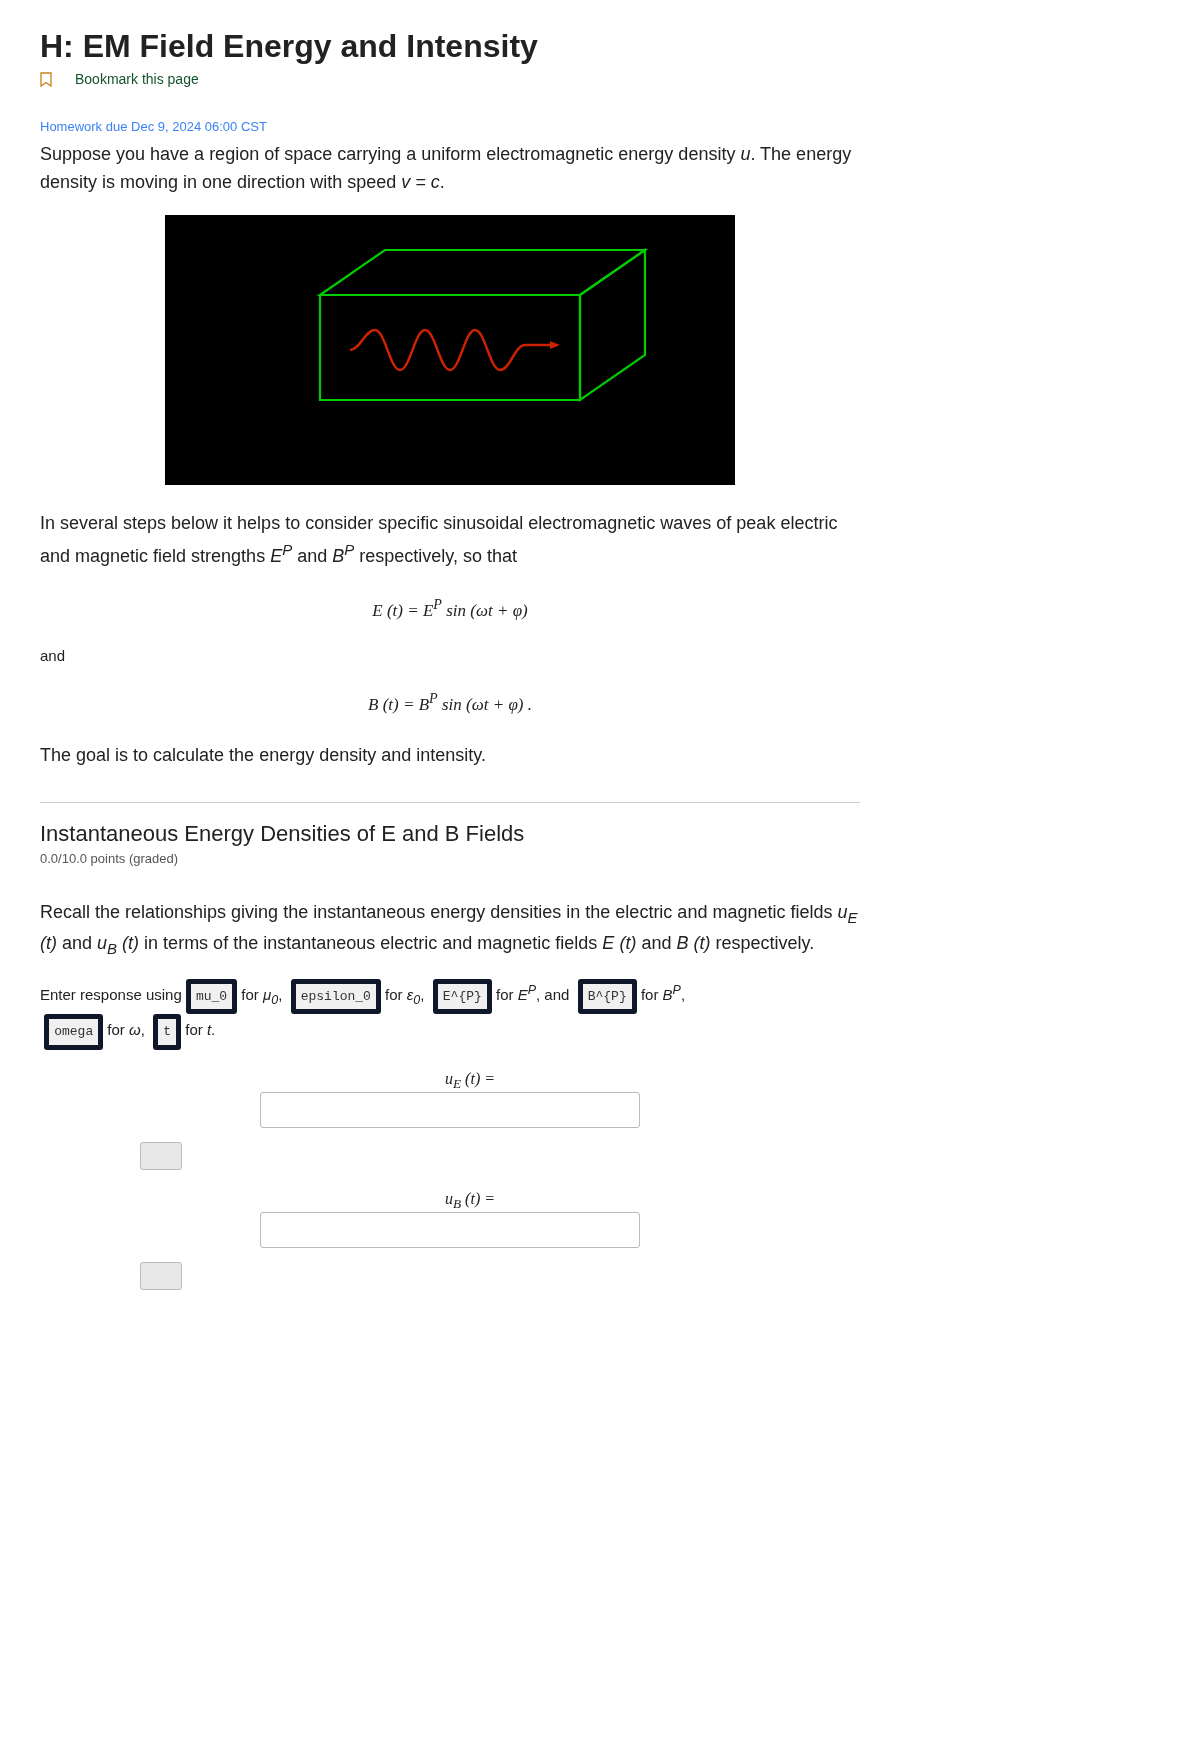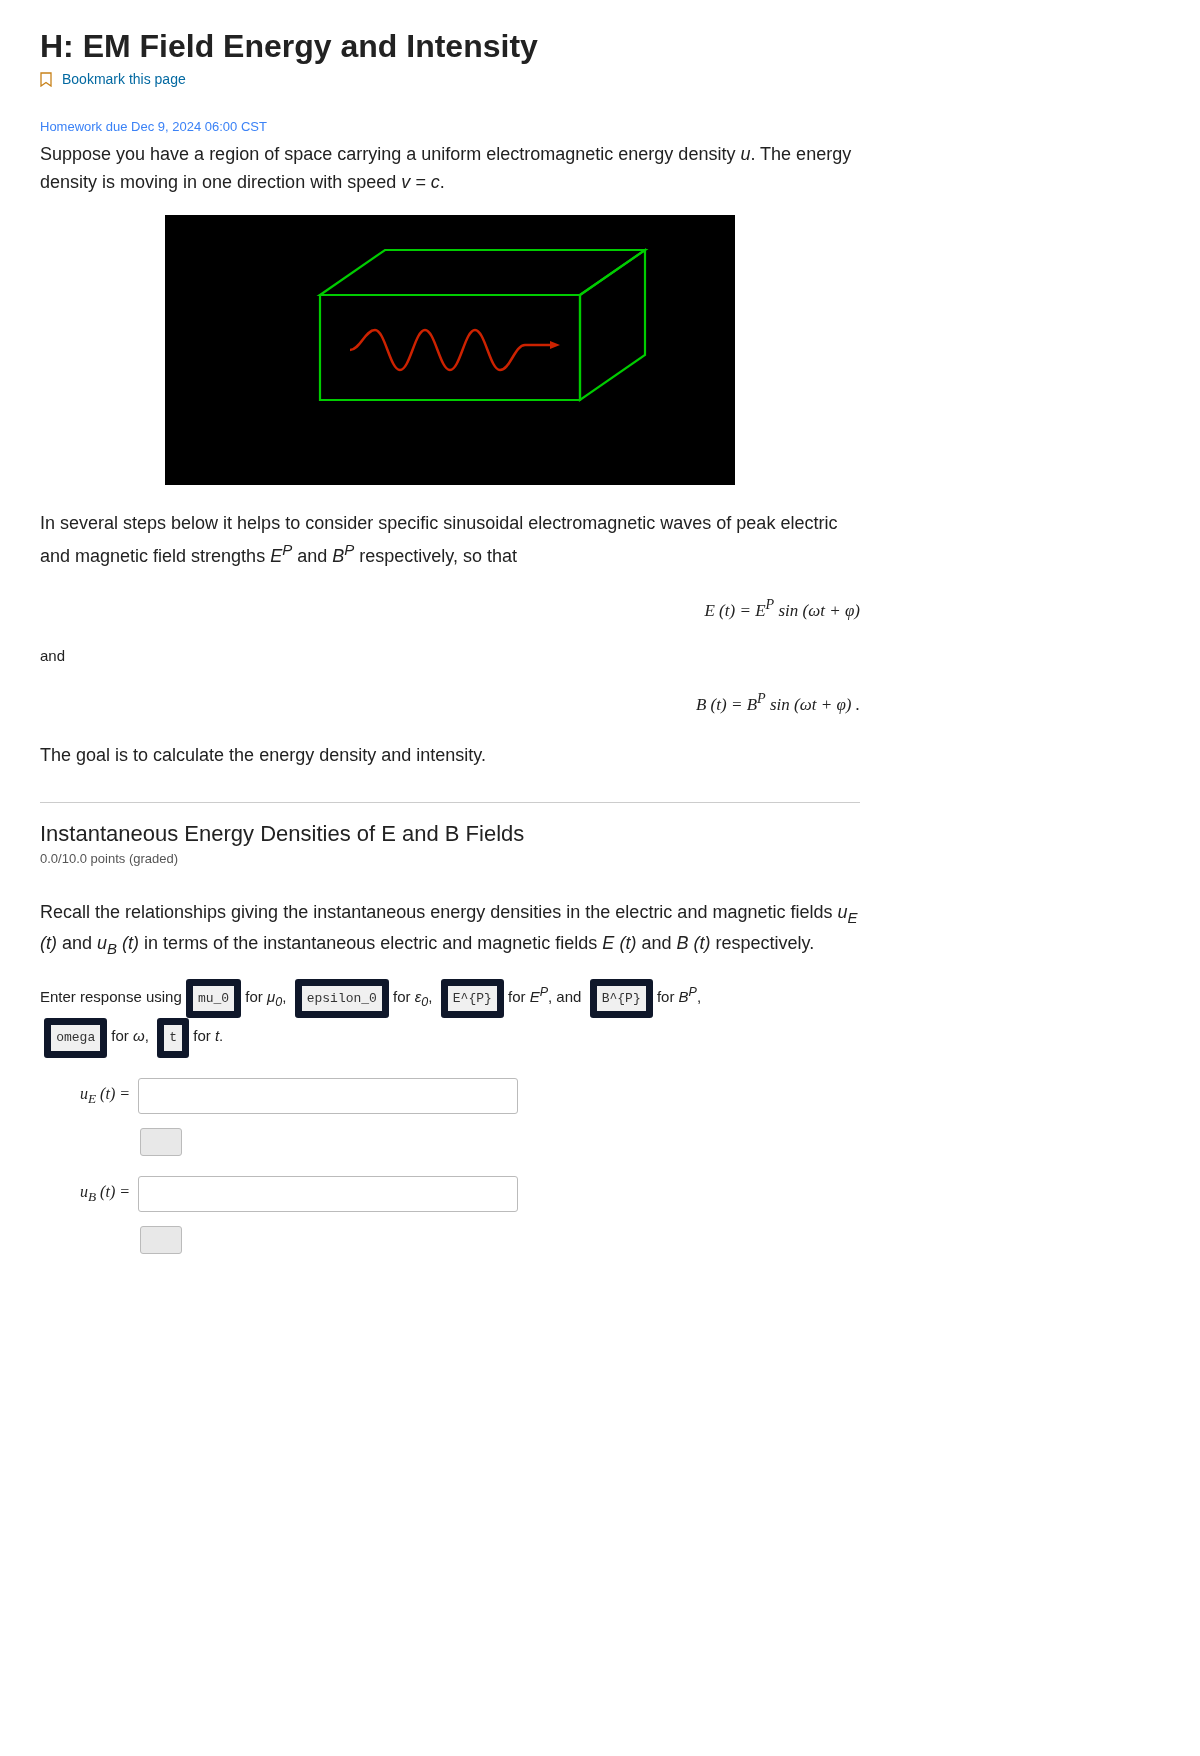--- a/index.html
+++ b/index.html
@@ -11,27 +11,27 @@
       padding: 28px 40px;
       max-width: 900px;
     }
     h1 {
       font-size: 32px;
       font-weight: 700;
       font-family: Arial, sans-serif;
       margin-bottom: 6px;
     }
     .bookmark-link {
-      color: #0369a1;
+      color: #14532d;
       font-family: Arial, sans-serif;
       font-size: 14px;
       text-decoration: none;
       display: inline-flex;
       align-items: center;
-      gap: 10px;
+      gap: 23px;
       cursor: pointer;
     }
     .bookmark-icon {
       display: inline-block;
       width: 12px;
       height: 15px;
     }
     .due-date {
       color: #3b82f6;
       font-family: Arial, sans-serif;
@@ -53,21 +53,21 @@
       display: flex;
       align-items: center;
       justify-content: center;
       position: relative;
     }
     .diagram-svg {
       width: 100%;
       height: 100%;
     }
     .math-block {
-      text-align: right;
+      text-align: center;
       font-style: italic;
       font-size: 17px;
       margin: 26px 0;
     }
     .math-inline {
       font-style: italic;
     }
     .section-divider {
       border: none;
       border-top: 1px solid #ccc;
@@ -87,32 +87,33 @@
     }
     .response-hint {
       font-family: Arial, sans-serif;
       font-size: 15px;
       line-height: 1.8;
       margin-bottom: 20px;
     }
     .code-hint {
       display: inline-block;
       background: #f0f0f0;
-      border: 7px solid #0f172a;
+      border: 5px solid #0f172a;
       border-radius: 3px;
       padding: 1px 5px;
       font-family: 'Courier New', monospace;
       font-size: 13px;
       color: #333;
     }
     .input-row {
       display: flex;
       align-items: center;
-      gap: 8px;
+      gap: 0;
       margin-bottom: 10px;
+      flex-direction: column;
     }
     .input-label {
       font-style: italic;
       font-size: 16px;
       min-width: 90px;
       text-align: right;
     }
     .answer-input {
       width: 380px;
       height: 36px;

